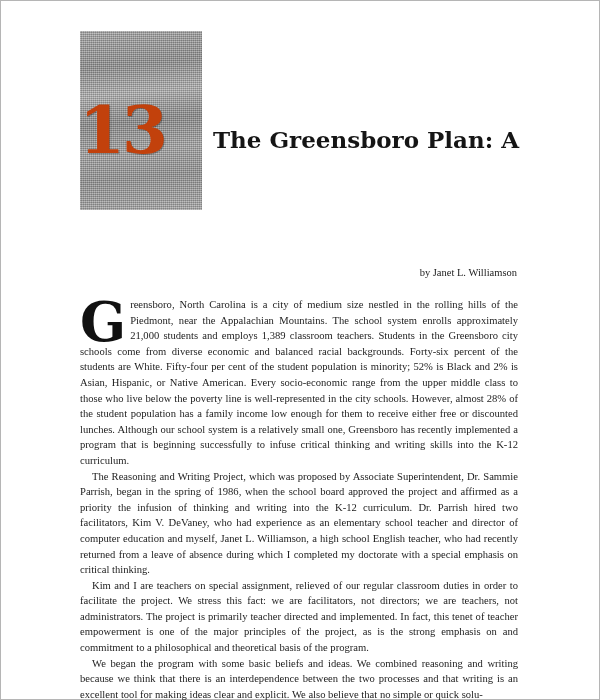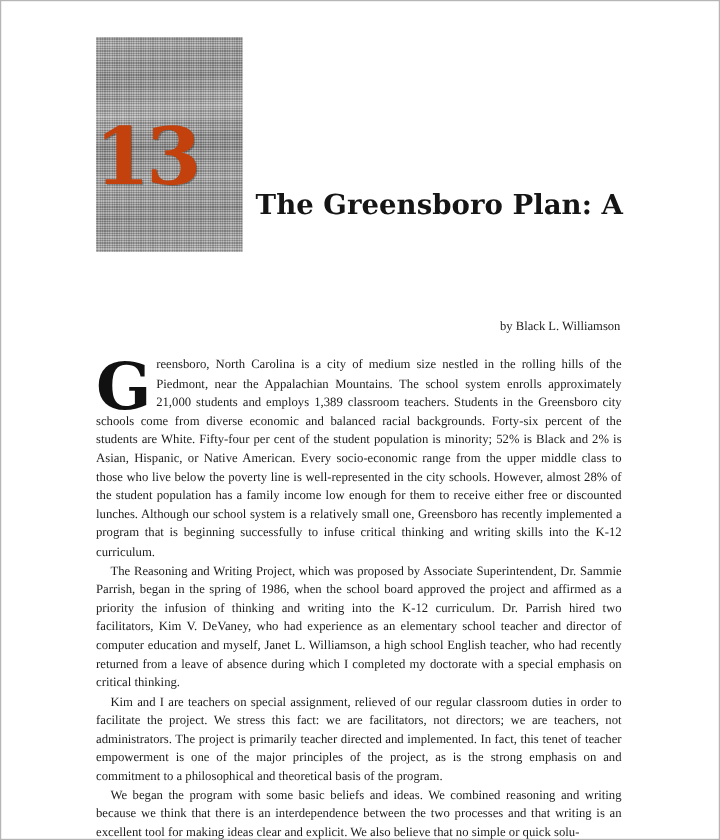--- a/index.html
+++ b/index.html
@@ -23,21 +23,21 @@
     position: absolute; left: 78px; top: 96px; width: 110px;
     font-family: "DejaVu Serif", "Liberation Serif", serif; font-weight: bold;
     font-size: 66px; line-height: 66px; color: #c2410c; letter-spacing: -3px;
     text-shadow: 1px 1px 0 rgba(0,0,0,0.25);
   }
   .title {
     position: absolute; left: 212px; top: 124px; width: 360px;
     font-family: "DejaVu Serif", "Liberation Serif", serif; font-weight: bold;
     font-size: 23px; line-height: 30px; color: #151515; margin: 0;
   }
-  .title span { display: block; white-space: nowrap; margin-top: 31px; }
+  .title span { display: block; white-space: nowrap; }
   .byline {
     position: absolute; right: 82px; top: 266px;
     font-family: "Liberation Serif", serif; font-size: 10.5px; color: #222;
   }
   .body-text {
     position: absolute; left: 79px; top: 296px; width: 438px;
     font-family: "Liberation Serif", serif; font-size: 10.6px; line-height: 15.6px;
     text-align: justify; color: #1c1c1c;
   }
   .body-text p { margin: 0; text-indent: 12px; }
@@ -55,21 +55,21 @@
 <body>
 
 <div class="page">
   <div class="chapter-box"></div>
   <div class="chapter-number">13</div>
 
   <h1 class="title">
     <span>The Greensboro Plan: A</span>
   </h1>
 
-  <div class="byline">by Black L. Williamson</div>
+  <div class="byline">by Janet L. Williamson</div>
 
   <div class="body-text">
     <p class="first"><span class="drop-cap">G</span><span>reensboro, North Carolina is a city of medium size nestled in the rolling hills of the Piedmont, near the Appalachian Mountains. The school system enrolls approximately 21,000 students and employs 1,389 classroom teachers. Students in the Greensboro city schools come from diverse economic and balanced racial backgrounds. Forty-six percent of the students are White. Fifty-four per cent of the student population is minority; 52% is Black and 2% is Asian, Hispanic, or Native American. Every socio-economic range from the upper middle class to those who live below the poverty line is well-represented in the city schools. However, almost 28% of the student population has a family income low enough for them to receive either free or discounted lunches. Although our school system is a relatively small one, Greensboro has recently implemented a program that is beginning successfully to infuse critical thinking and writing skills into the K-12 curriculum.</span></p>
     <p>The Reasoning and Writing Project, which was proposed by Associate Superintendent, Dr. Sammie Parrish, began in the spring of 1986, when the school board approved the project and affirmed as a priority the infusion of thinking and writing into the K-12 curriculum. Dr. Parrish hired two facilitators, Kim V. DeVaney, who had experience as an elementary school teacher and director of computer education and myself, Janet L. Williamson, a high school English teacher, who had recently returned from a leave of absence during which I completed my doctorate with a special emphasis on critical thinking.</p>
     <p>Kim and I are teachers on special assignment, relieved of our regular classroom duties in order to facilitate the project. We stress this fact: we are facilitators, not directors; we are teachers, not administrators. The project is primarily teacher directed and implemented. In fact, this tenet of teacher empowerment is one of the major principles of the project, as is the strong emphasis on and commitment to a philosophical and theoretical basis of the program.</p>
     <p>We began the program with some basic beliefs and ideas. We combined reasoning and writing because we think that there is an interdependence between the two processes and that writing is an excellent tool for making ideas clear and explicit. We also believe that no simple or quick solu-</p>
   </div>
 
 </div>
 

